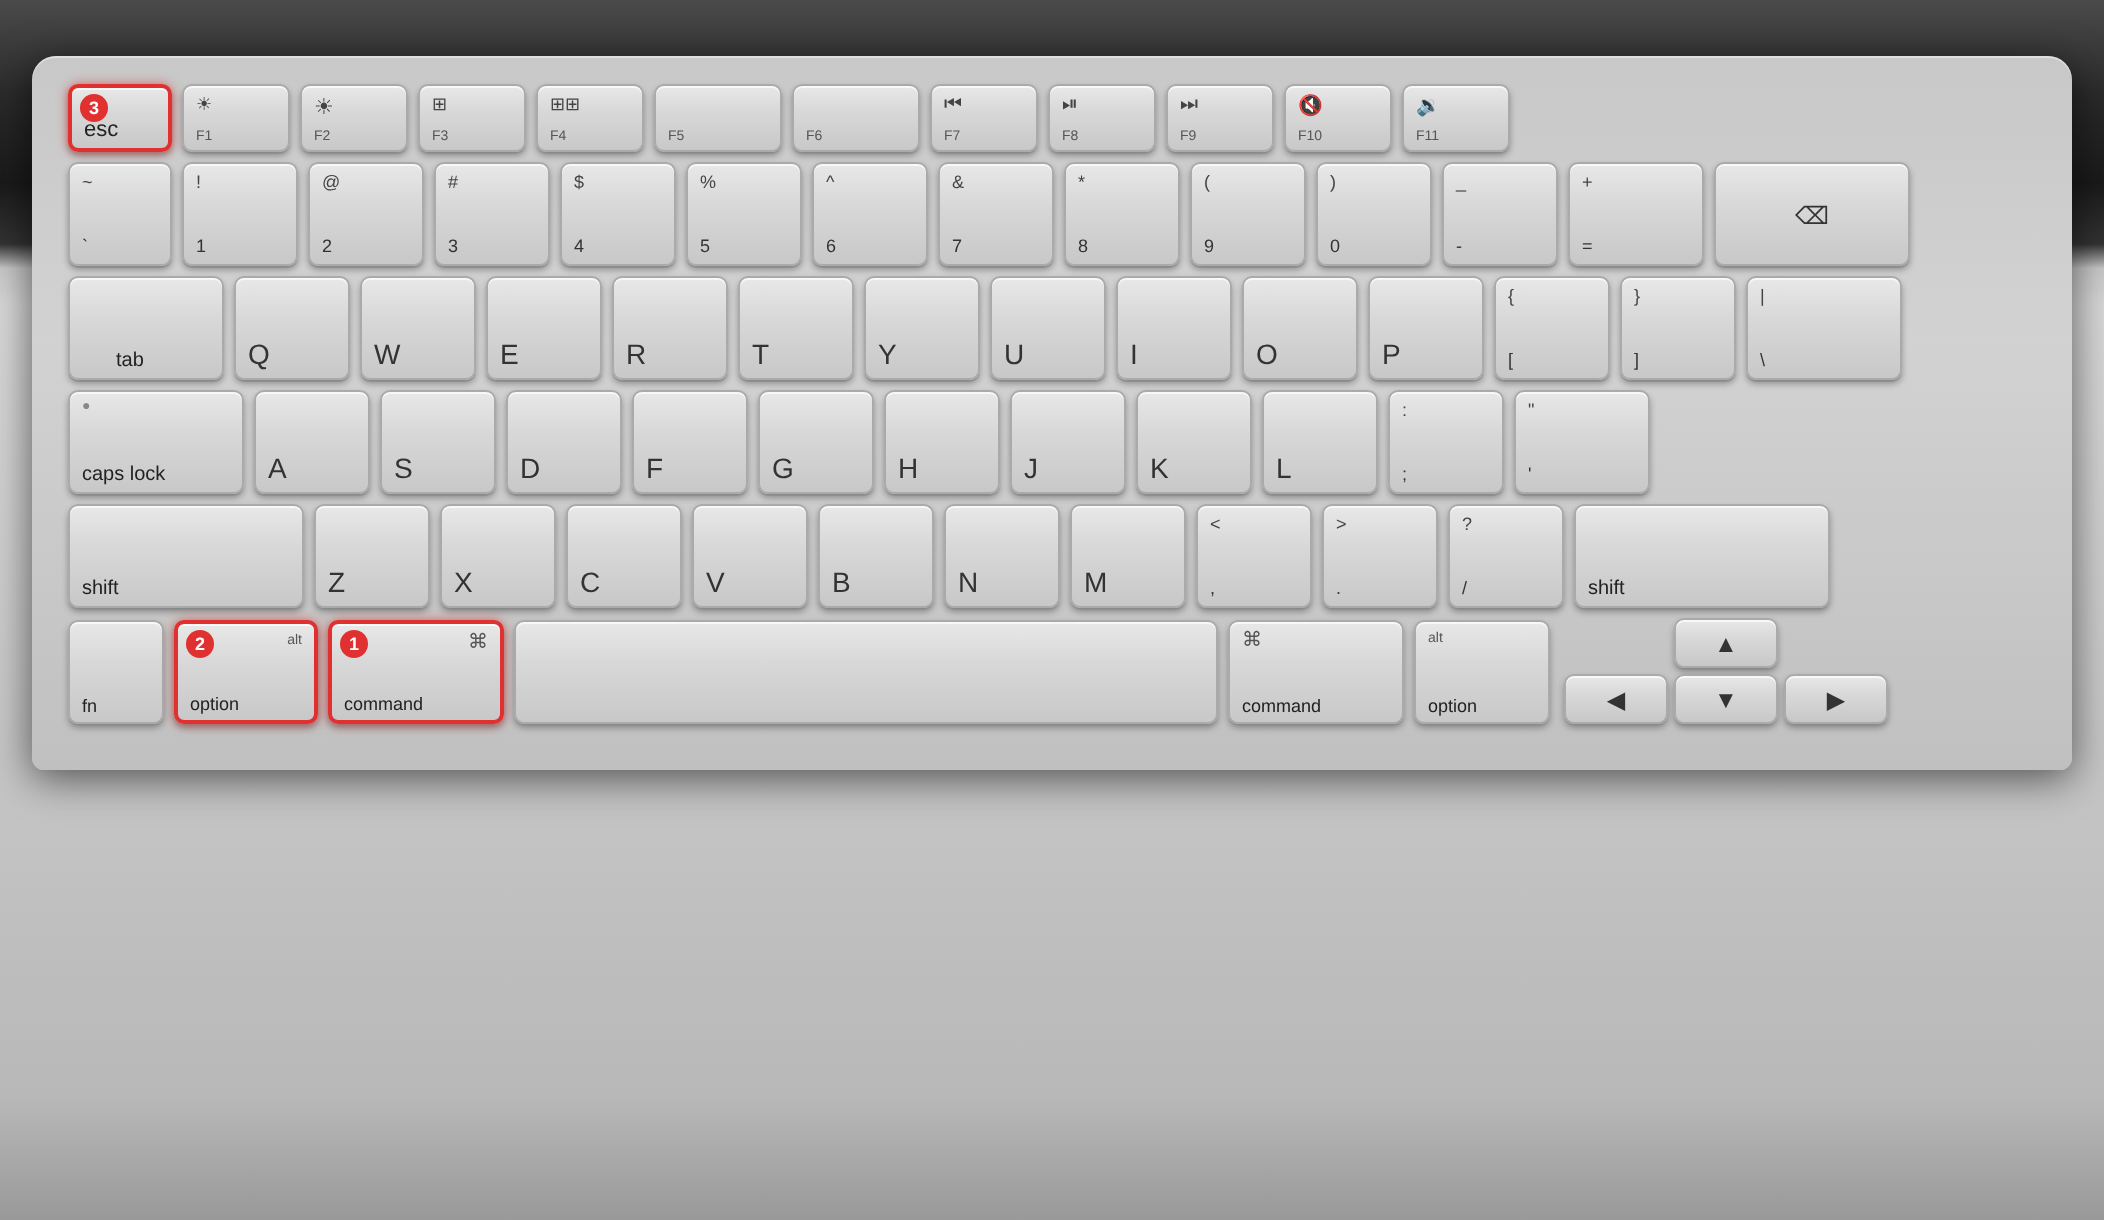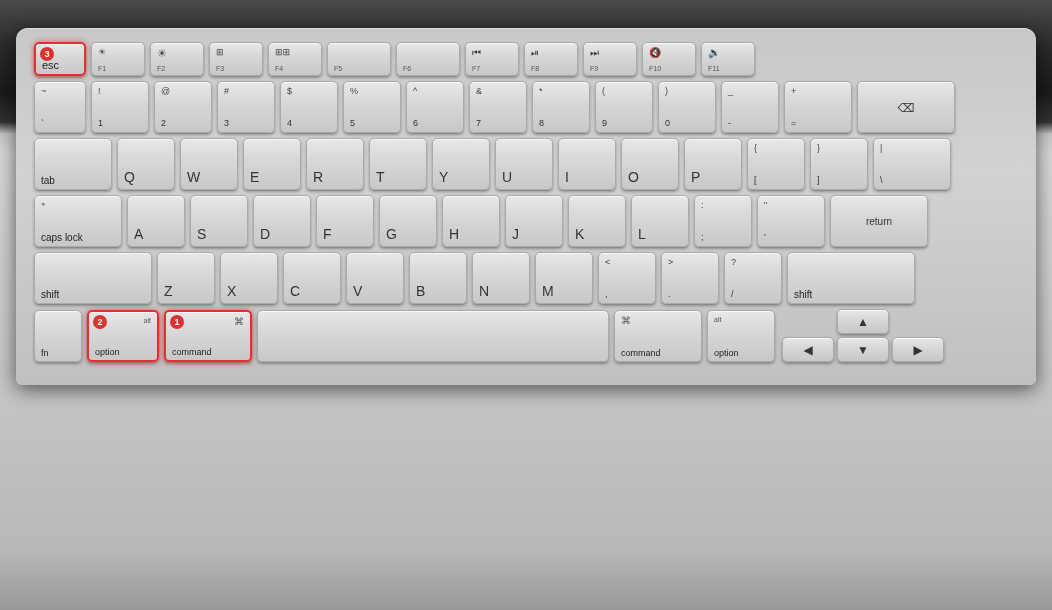--- a/index.html
+++ b/index.html
@@ -239,21 +239,21 @@
         <span class="symbol-top">+</span>
         <span class="symbol-bot">=</span>
       </div>
       <div class="key key-backspace" style="justify-content:center; align-items:center; flex-direction:row; gap:3px;">
         <span style="font-size:12px;">⌫</span>
       </div>
     </div>
 
     <div class="key-row">
       <div class="key key-tab">
-        <span class="main-label" style="font-size:10px;">tab</span>
+        <span class="main-label" style="font-size:10px;margin-left:17px;">tab</span>
       </div>
       <div class="key key-standard">
           <span class="symbol-bot" style="font-size:14px;font-weight:400;">Q</span>
         </div>
       <div class="key key-standard">
           <span class="symbol-bot" style="font-size:14px;font-weight:400;">W</span>
         </div>
       <div class="key key-standard">
           <span class="symbol-bot" style="font-size:14px;font-weight:400;">E</span>
         </div>
@@ -324,23 +324,20 @@
       <div class="key key-standard">
           <span class="symbol-bot" style="font-size:14px;font-weight:400;">L</span>
         </div>
       <div class="key key-semicolon">
         <span class="symbol-top">:</span>
         <span class="symbol-bot">;</span>
       </div>
       <div class="key key-quote">
         <span class="symbol-top">"</span>
         <span class="symbol-bot">'</span>
-      </div>
-      <div class="key key-return" style="justify-content:center;align-items:center;">
-        <span style="font-size:10px;">return</span>
       </div>
     </div>
 
     <div class="key-row">
       <div class="key key-shift-left">
         <span class="main-label" style="font-size:10px;">shift</span>
       </div>
       <div class="key key-standard">
           <span class="symbol-bot" style="font-size:14px;font-weight:400;">Z</span>
         </div>

